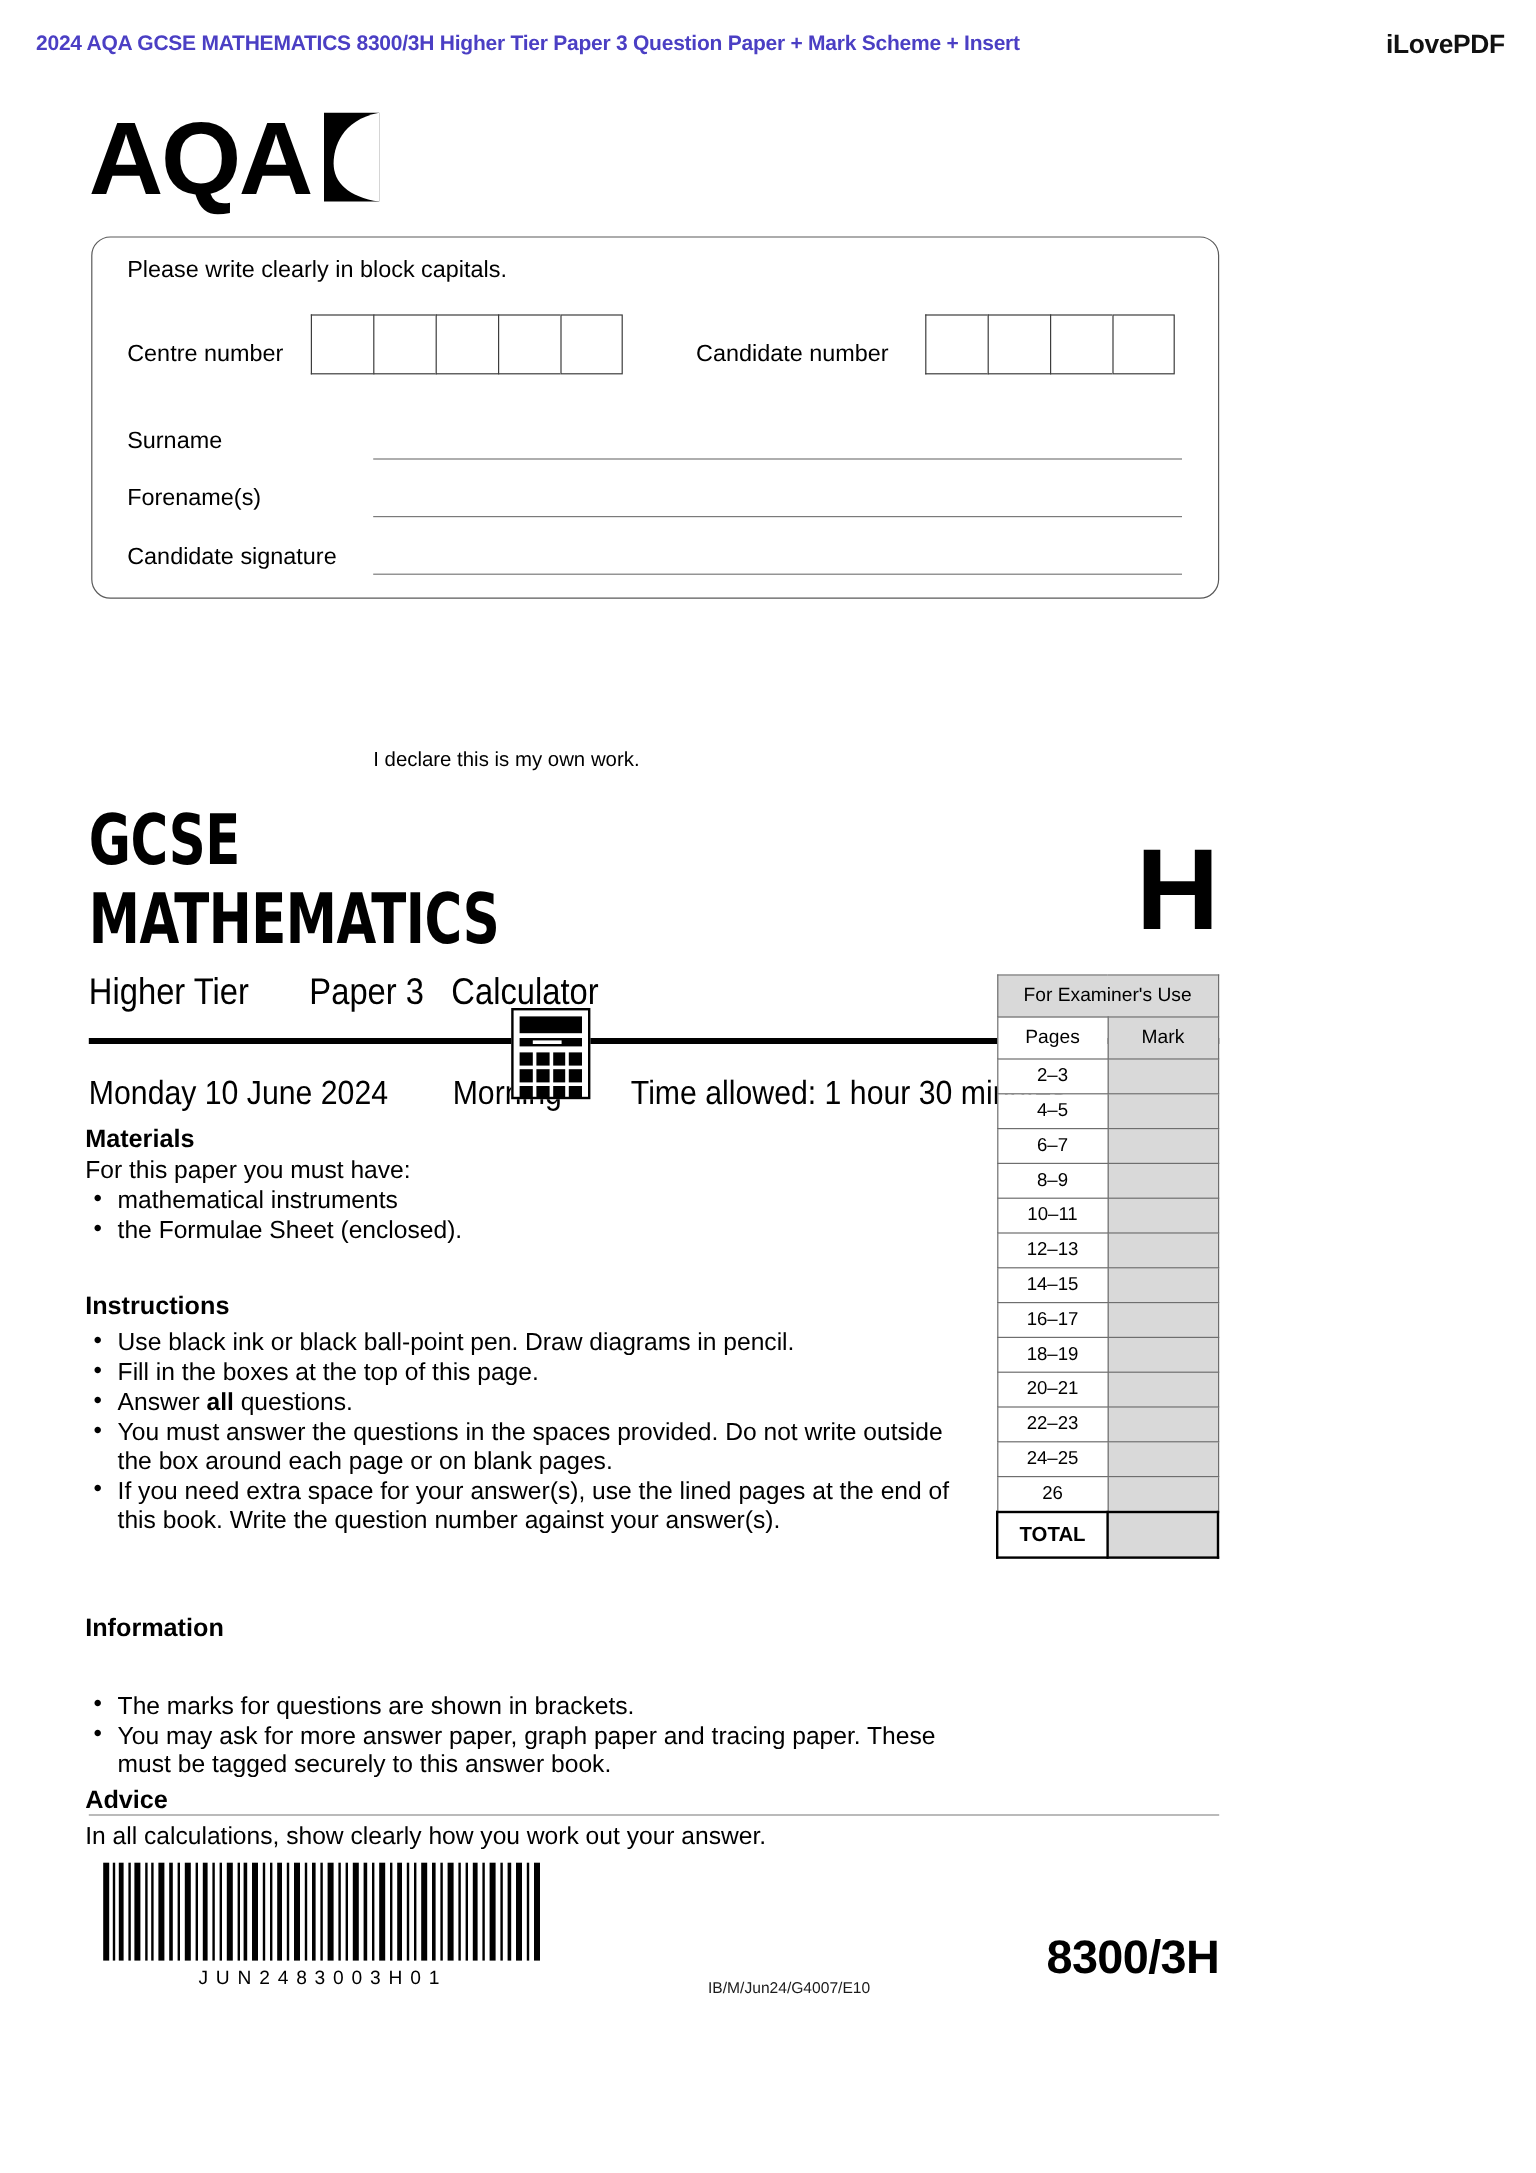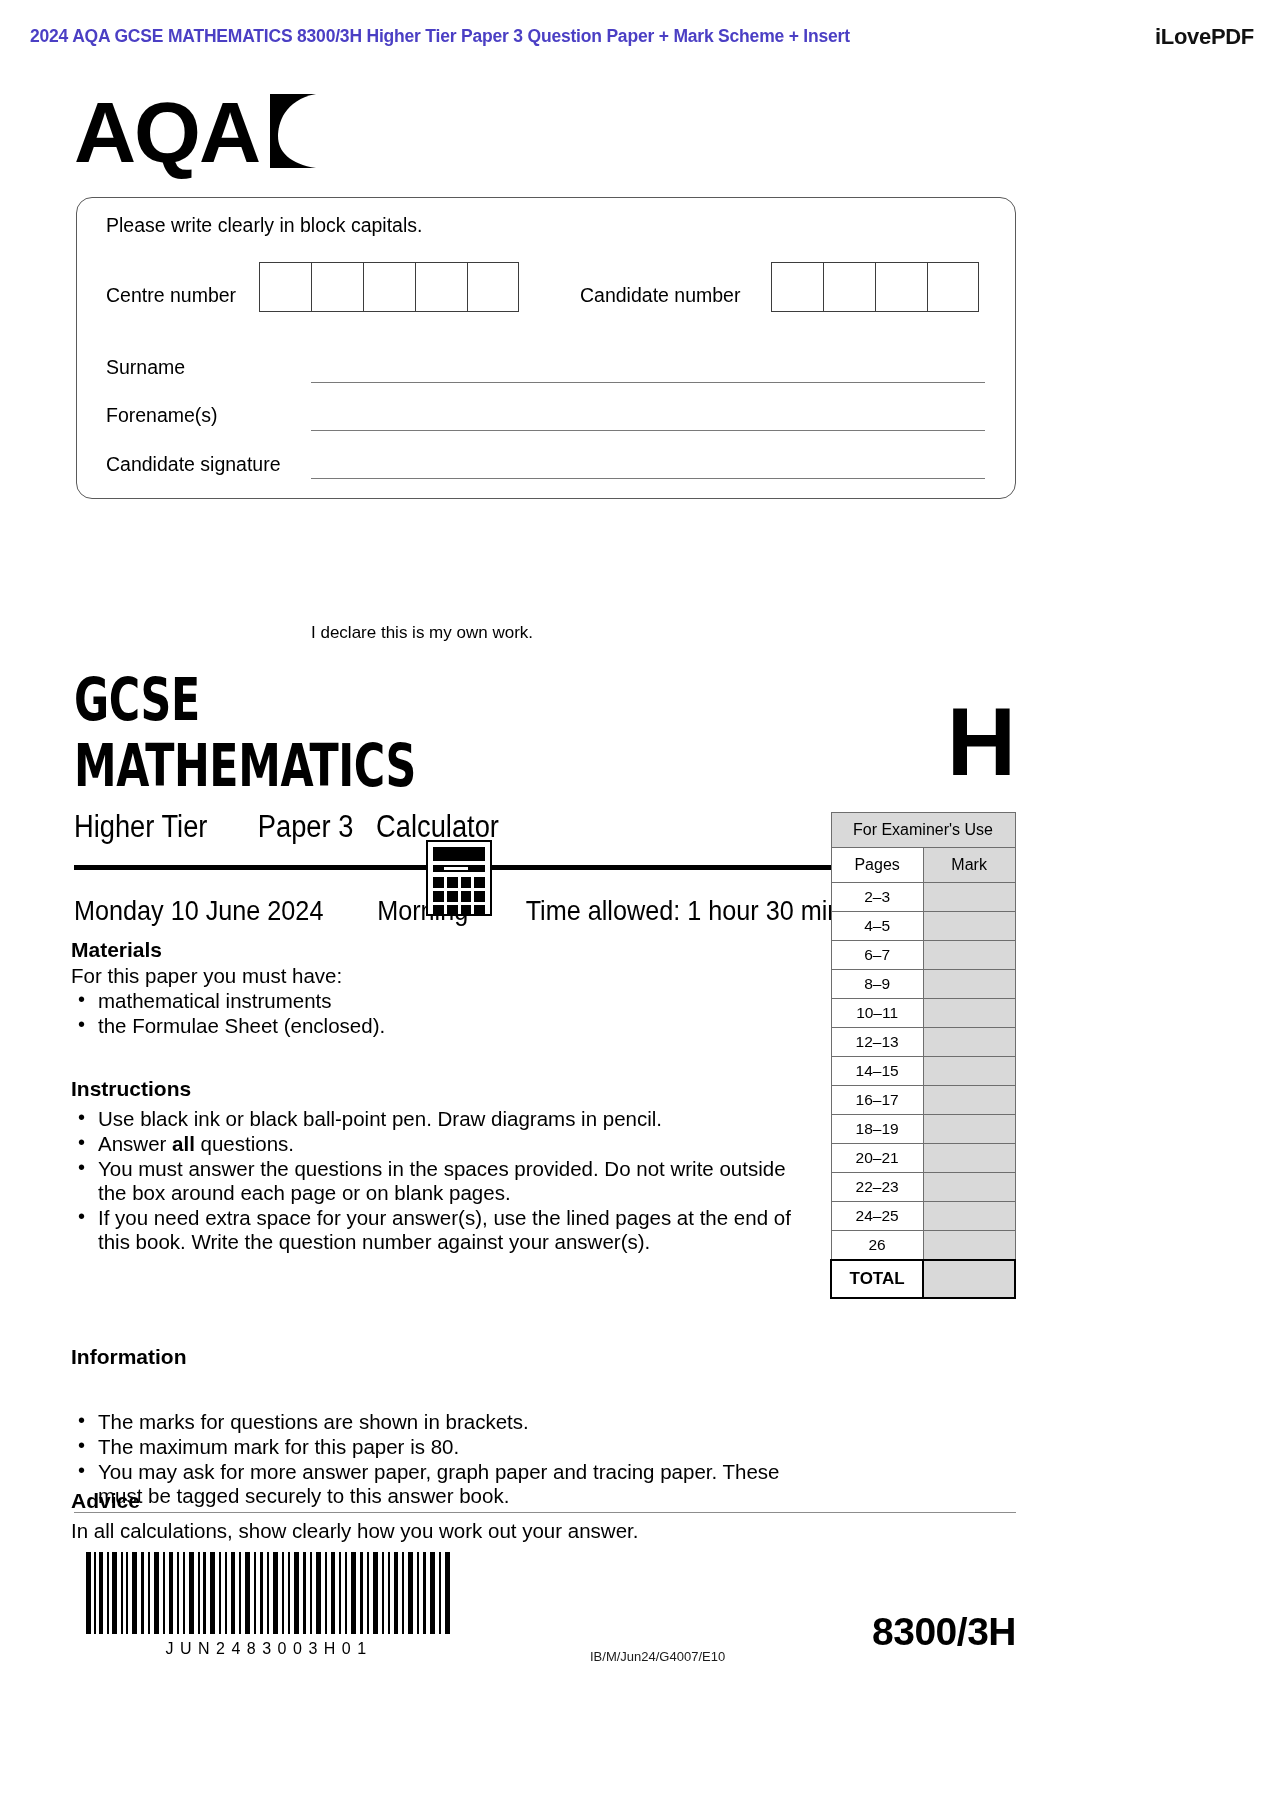--- a/index.html
+++ b/index.html
@@ -378,29 +378,29 @@
       <span></span>
         <span></span>
         <span></span>
         <span></span>
     </div>
   </div>
 
   <div class="sec-head" style="top:1005px;">Instructions</div>
   <ul class="bullets" style="top:1035px; width:720px;">
     <li>Use black ink or black ball-point pen.  Draw diagrams in pencil.</li>
+    <li>Fill in the boxes at the top of this page.</li>
     <li>Answer <b>all</b> questions.</li>
     <li>You must answer the questions in the spaces provided.  Do not write outside the box around each page or on blank pages.</li>
     <li>If you need extra space for your answer(s), use the lined pages at the end of this book.  Write the question number against your answer(s).</li>
   </ul>
 
   <div class="sec-head" style="top:1273px;">Information</div>
   <ul class="bullets" style="top:1338px; width:700px;">
     <li>The marks for questions are shown in brackets.</li>
-    <li>The maximum mark for this paper is 80.</li>
     <li>You may ask for more answer paper, graph paper and tracing paper. These must be tagged securely to this answer book.</li>
   </ul>
 
   <div class="sec-head" style="top:1417px;">Advice</div>
   <div class="plain" style="top:1447px;">In all calculations, show clearly how you work out your answer.</div>
 
   <table class="ex-table">
     <tbody>
         <tr>
       <td class="hdr-span" colspan="2">For Examiner's Use</td>

